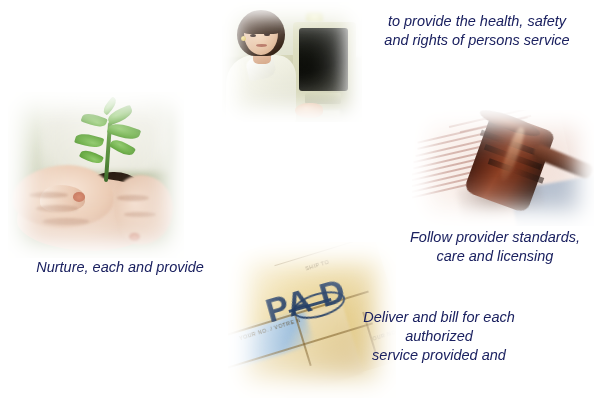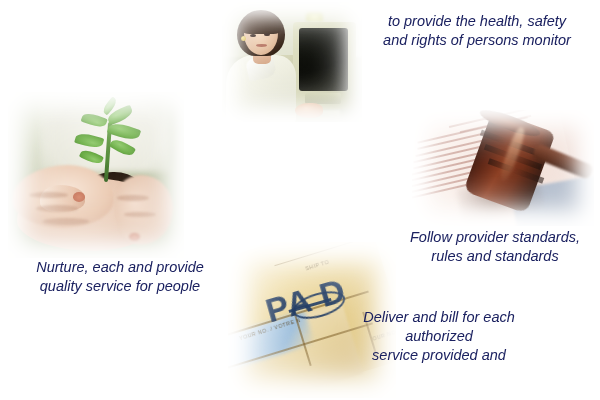--- a/index.html
+++ b/index.html
@@ -447,21 +447,20 @@
       <div class="leaf" style="left:58%;top:30%;width:14%;height:6.5%;transform:rotate(30deg);"></div>
       <div class="leaf" style="left:41%;top:36%;width:13%;height:6%;transform:rotate(205deg);"></div>
       <div class="leaf" style="left:53%;top:6%;width:10%;height:5%;transform:rotate(-50deg);"></div>
     </div>
     <div class="feather" style="
       box-shadow: inset 0 0 22px 14px #ffffff, inset 0 0 42px 22px rgba(255,255,255,0.75);"></div>
   </div>
 
   <div class="caption cap-plant">
     <div>Nurture, each and provide</div>
-    <div>quality service for people</div>
   </div>
 
   <div class="photo" id="photo-monitor">
     <div class="inner">
       <div class="bg"></div>
       <div class="wall"></div>
       <div class="lamp"></div>
       <div class="shelf"></div>
       <div class="shelf-line" style="left:26%;top:56%;width:28%;height:1.4px;"></div>
       <div class="shelf-line" style="left:26%;top:70%;width:28%;height:1.4px;"></div>
@@ -486,21 +485,21 @@
       <div class="mouth"></div>
       <div class="earring"></div>
       <div class="hand"></div>
     </div>
     <div class="feather" style="
       box-shadow: inset 0 0 18px 12px #ffffff, inset 0 0 34px 18px rgba(255,255,255,0.7);"></div>
   </div>
 
   <div class="caption cap-monitor">
     <div>to provide the health, safety</div>
-    <div>and rights of persons monitor</div>
+    <div>and rights of persons service</div>
   </div>
 
 
   <div class="photo" id="photo-gavel">
     <div class="inner">
       <div class="bg"></div>
       <div class="paper"></div>
       <div class="tline" style="left:2%;top:16%;width:62%;"></div>
       <div class="tline" style="left:2%;top:22%;width:58%;"></div>
       <div class="tline" style="left:1%;top:28%;width:64%;"></div>
@@ -522,21 +521,21 @@
       <div class="band" style="left:41%;top:50%;width:32%;height:5%;"></div>
       <div class="highlight"></div>
       <div class="handle"></div>
     </div>
     <div class="feather" style="
       box-shadow: inset 0 0 20px 13px #ffffff, inset 0 0 38px 20px rgba(255,255,255,0.72);"></div>
   </div>
 
   <div class="caption cap-gavel">
     <div>Follow provider standards,</div>
-    <div>rules and standards</div>
+    <div>care and licensing</div>
   </div>
 
   <div class="photo" id="photo-paid">
     <div class="inner">
       <div class="bg"></div>
       <div class="sheet"></div>
       <div class="sheet2"></div>
       <div class="blue-edge"></div>
       <div class="rule" style="left:-10%;top:46%;width:96%;height:1.6px;"></div>
       <div class="rule" style="left:-4%;top:66%;width:92%;height:1.6px;"></div>

